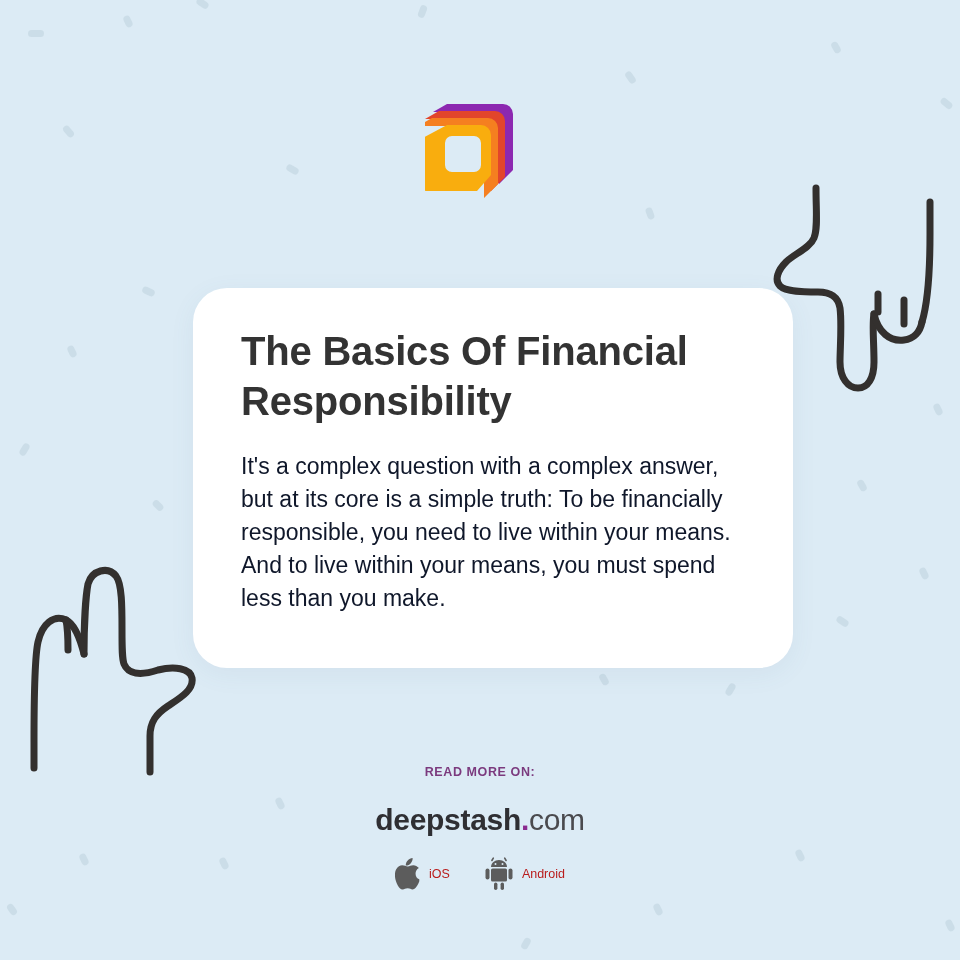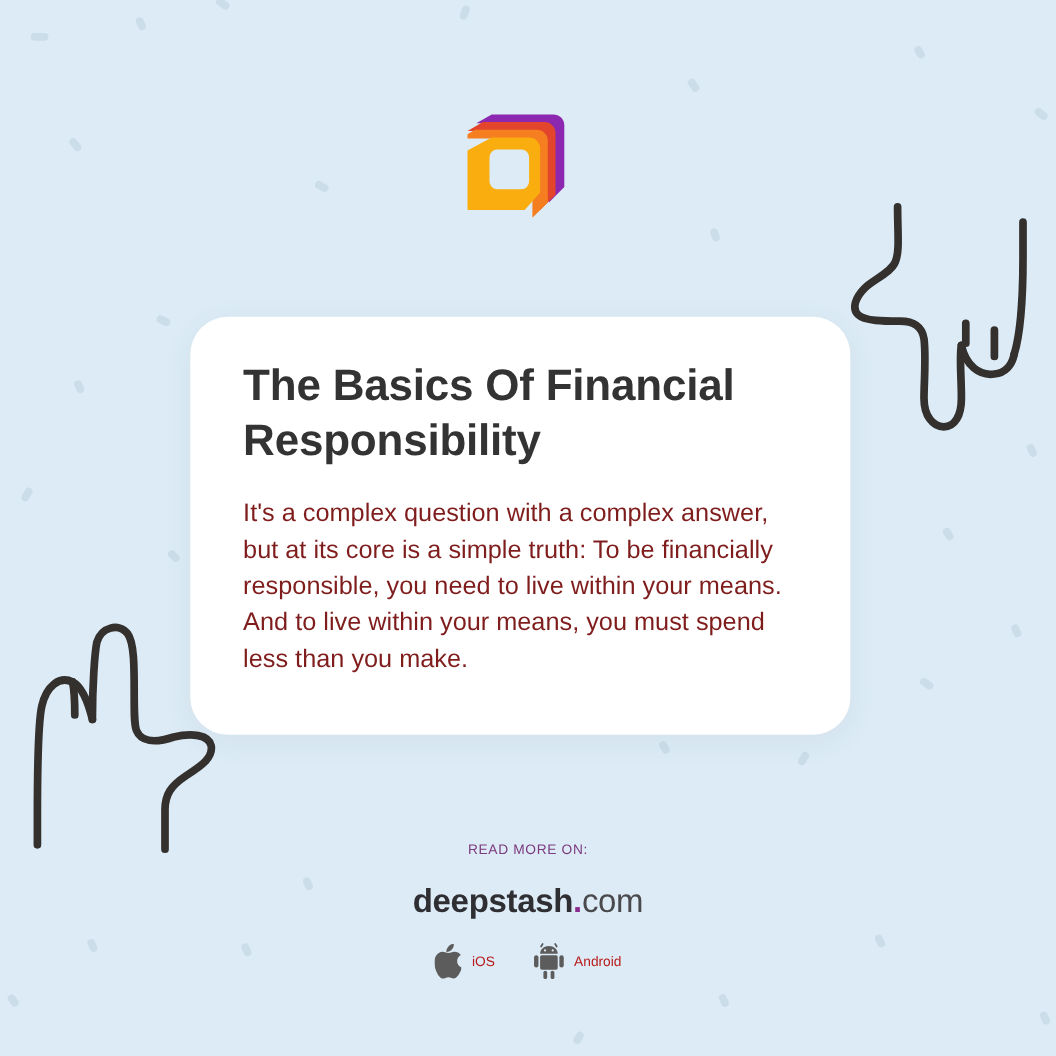--- a/index.html
+++ b/index.html
@@ -49,21 +49,21 @@
     position: absolute;
     pointer-events: none;
   }
   #hand-right { left: 752px; top: 172px; width: 212px; height: 232px; }
   #hand-left  { left: 22px;  top: 558px; width: 200px; height: 232px; }
   .hand svg { display: block; width: 100%; height: 100%; }
 
   
   #quote-card {
     position: absolute;
-    left: 173px;
+    left: 193px;
     top: 288px;
     width: 600px;
     height: 380px;
     background: #ffffff;
     border-radius: 34px;
     box-sizing: border-box;
     padding: 38px 48px 0 48px;
     box-shadow: 0 6px 26px rgba(80,110,140,.07);
   }
   #card-title {
@@ -71,34 +71,34 @@
     font-size: 40px;
     line-height: 50px;
     font-weight: bold;
     color: #333333;
     letter-spacing: -.2px;
   }
   #card-body {
     margin: 24px 0 0 0;
     font-size: 23px;
     line-height: 33px;
-    color: #7f1d1d;
+    color: #0f172a;
   }
 
   
   #footer {
     position: absolute;
     left: 0;
     top: 765px;
     width: 960px;
     text-align: center;
   }
   #read-more-label {
     font-size: 12.5px;
-    font-weight: normal;
+    font-weight: bold;
     letter-spacing: .6px;
     color: #7b3a7e;
     margin: 0;
   }
   #wordmark {
     margin-top: 26px;
     font-size: 30px;
     font-weight: bold;
     color: #2f2f33;
     letter-spacing: -.3px;

